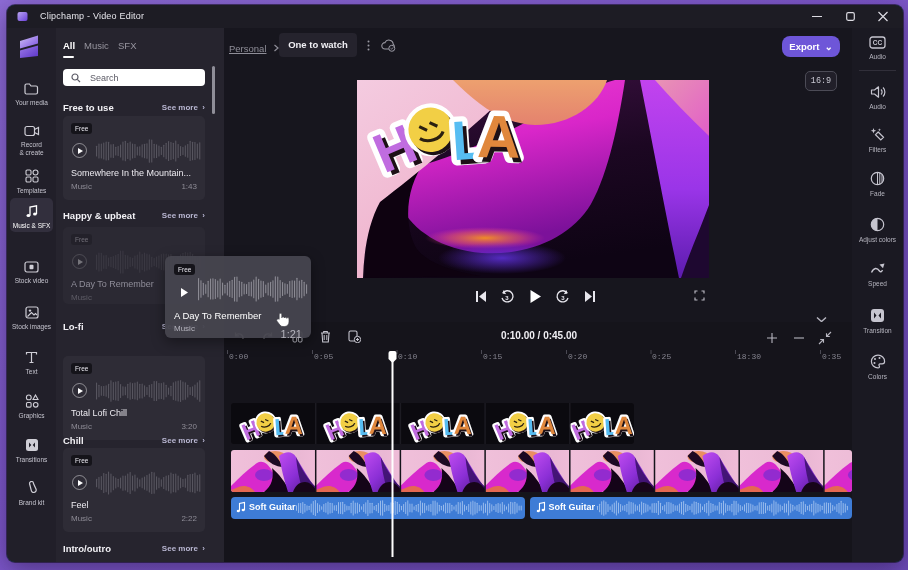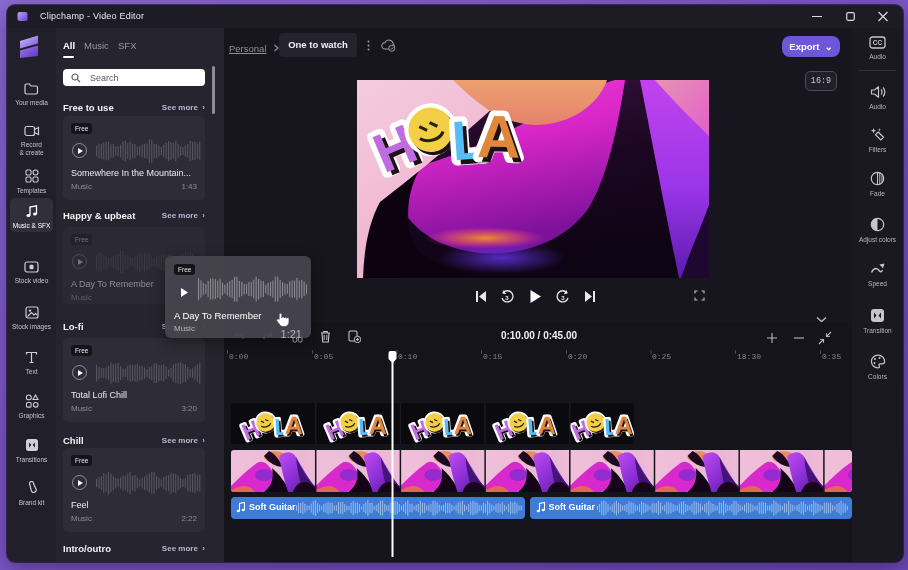--- a/index.html
+++ b/index.html
@@ -392,21 +392,21 @@
             <rect x="100.4" y="6.8" width="1.1" height="12.5" rx="0.5" fill="#57555f"></rect>
             <rect x="102.8" y="9.2" width="1.1" height="7.5" rx="0.5" fill="#57555f"></rect>
             <rect x="105.2" y="7.0" width="1.1" height="12.0" rx="0.5" fill="#57555f"></rect>
           </svg>
       </div>
       <div class="ttl" style="color:#8f8d99">A Day To Remember</div>
       <div class="sub" style="opacity:.5">Music</div>
     </div>
     <div class="sec-h" style="top:293px">Lo-fi</div>
       <div class="see-more" style="top:294px">See more &nbsp;›</div>
-    <div class="card" style="top:310px">
+    <div class="card" style="top:328px">
       <div class="free-badge">Free</div>
       <div class="play-circle"></div>
       <svg class="wave" width="108" height="26">
           <rect x="2.0" y="4.6" width="1.1" height="16.8" rx="0.5" fill="#57555f"></rect>
           <rect x="4.4" y="6.8" width="1.1" height="12.5" rx="0.5" fill="#57555f"></rect>
           <rect x="6.8" y="8.1" width="1.1" height="9.7" rx="0.5" fill="#57555f"></rect>
           <rect x="9.2" y="8.1" width="1.1" height="9.8" rx="0.5" fill="#57555f"></rect>
           <rect x="11.6" y="7.3" width="1.1" height="11.5" rx="0.5" fill="#57555f"></rect>
           <rect x="14.0" y="5.8" width="1.1" height="14.5" rx="0.5" fill="#57555f"></rect>
           <rect x="16.4" y="2.3" width="1.1" height="21.5" rx="0.5" fill="#57555f"></rect>

